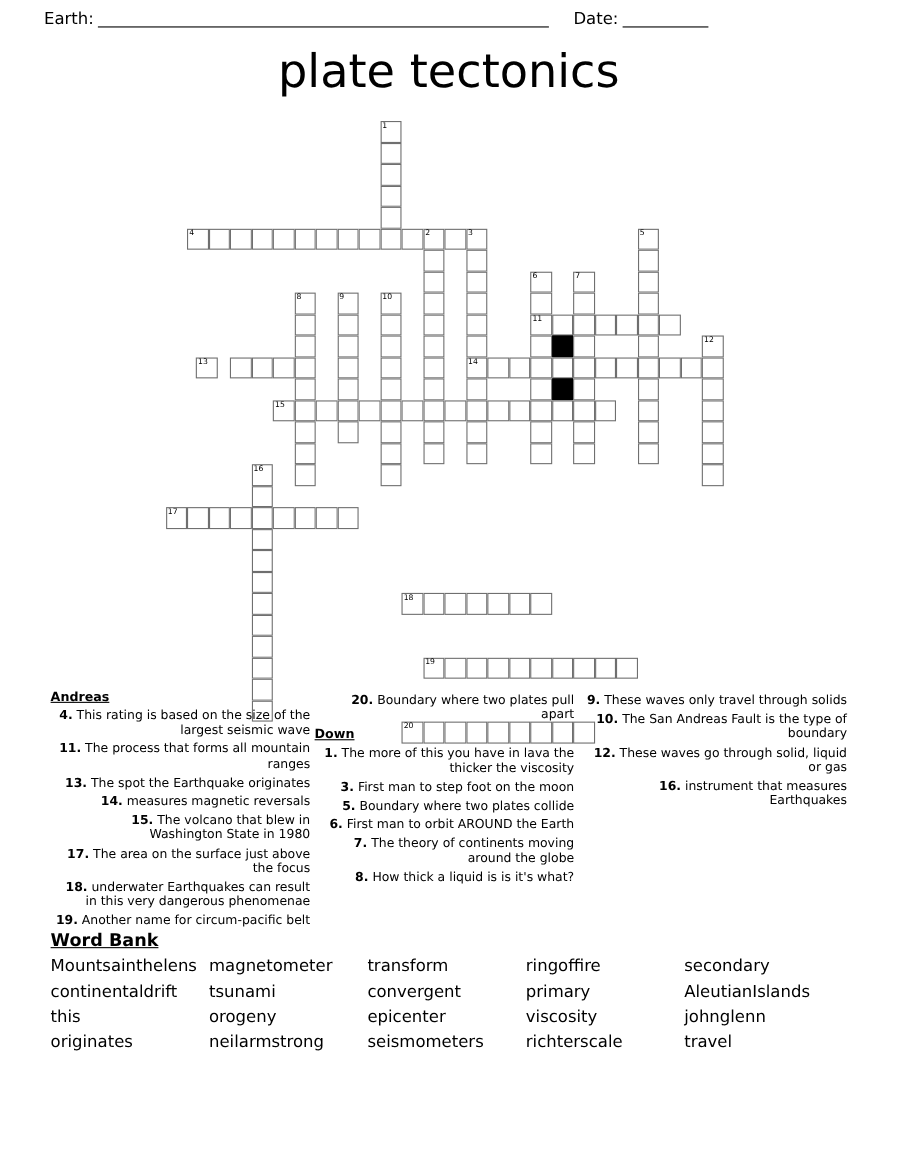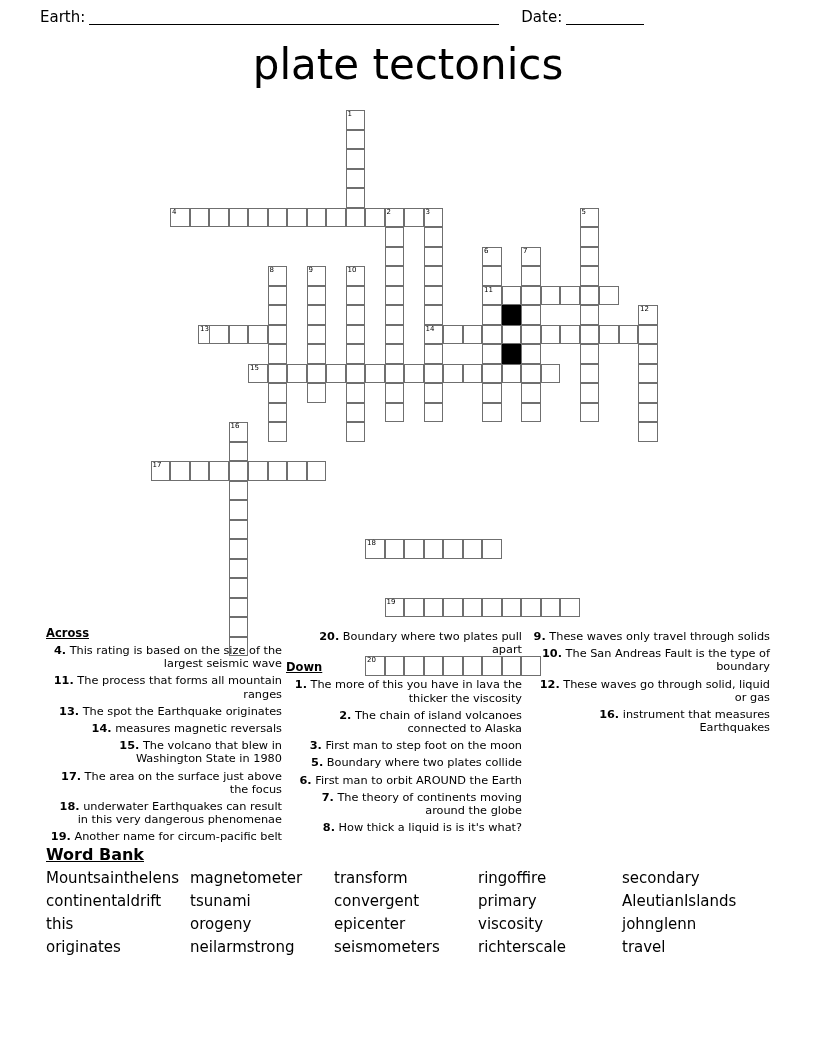--- a/index.html
+++ b/index.html
@@ -226,21 +226,21 @@
     <div class="cell" style="left: 345.5px; top: 305px;"></div>
     <div class="cell" style="left: 384.5px; top: 305px;"></div>
     <div class="cell" style="left: 423.5px; top: 305px;"></div>
     <div class="cell" style="left: 482px; top: 305px;"></div>
     <div class="cell black" style="left: 501.5px; top: 305px;"></div>
     <div class="cell" style="left: 521px; top: 305px;"></div>
     <div class="cell" style="left: 579.5px; top: 305px;"></div>
     <div class="cell" style="left: 638px; top: 305px;">
       <span class="num">12</span>
     </div>
-    <div class="cell" style="left: 198px; top: 324.5px;">
+    <div class="cell" style="left: 178px; top: 324.5px;">
       <span class="num">13</span>
     </div>
     <div class="cell" style="left: 209px; top: 324.5px;"></div>
     <div class="cell" style="left: 228.5px; top: 324.5px;"></div>
     <div class="cell" style="left: 248px; top: 324.5px;"></div>
     <div class="cell" style="left: 267.5px; top: 324.5px;"></div>
     <div class="cell" style="left: 306.5px; top: 324.5px;"></div>
     <div class="cell" style="left: 345.5px; top: 324.5px;"></div>
     <div class="cell" style="left: 384.5px; top: 324.5px;"></div>
     <div class="cell" style="left: 423.5px; top: 324.5px;">
@@ -360,35 +360,34 @@
     <div class="cell" style="left: 423.5px; top: 656px;"></div>
     <div class="cell" style="left: 443px; top: 656px;"></div>
     <div class="cell" style="left: 462.5px; top: 656px;"></div>
     <div class="cell" style="left: 482px; top: 656px;"></div>
     <div class="cell" style="left: 501.5px; top: 656px;"></div>
     <div class="cell" style="left: 521px; top: 656px;"></div>
   </div>
 
 <div class="clues">
   <div class="clue-col col-1" id="clue-col-1">
-      <span class="clue-head">Across</span>
+      <span class="clue-head">Andreas</span>
       <span class="clue"><b>4.</b><span> This rating is based on the size of the largest seismic wave</span></span>
       <span class="clue"><b>11.</b><span> The process that forms all mountain ranges</span></span>
       <span class="clue"><b>13.</b><span> The spot the Earthquake originates</span></span>
       <span class="clue"><b>14.</b><span> measures magnetic reversals</span></span>
       <span class="clue"><b>15.</b><span> The volcano that blew in Washington State in 1980</span></span>
       <span class="clue"><b>17.</b><span> The area on the surface just above the focus</span></span>
       <span class="clue"><b>18.</b><span> underwater Earthquakes can result in this very dangerous phenomenae</span></span>
       <span class="clue"><b>19.</b><span> Another name for circum-pacific belt</span></span>
     </div>
   <div class="clue-col col-2" id="clue-col-2">
       <span class="clue"><b>20.</b><span> Boundary where two plates pull apart</span></span>
       <span class="clue-head">Down</span>
       <span class="clue"><b>1.</b><span> The more of this you have in lava the thicker the viscosity</span></span>
-      <span class="clue"><b>2.</b><span> The chain of island volcanoes connected to Alaska</span></span>
       <span class="clue"><b>3.</b><span> First man to step foot on the moon</span></span>
       <span class="clue"><b>5.</b><span> Boundary where two plates collide</span></span>
       <span class="clue"><b>6.</b><span> First man to orbit AROUND the Earth</span></span>
       <span class="clue"><b>7.</b><span> The theory of continents moving around the globe</span></span>
       <span class="clue"><b>8.</b><span> How thick a liquid is is it's what?</span></span>
     </div>
   <div class="clue-col col-3" id="clue-col-3">
       <span class="clue"><b>9.</b><span> These waves only travel through solids</span></span>
       <span class="clue"><b>10.</b><span> The San Andreas Fault is the type of boundary</span></span>
       <span class="clue"><b>12.</b><span> These waves go through solid, liquid or gas</span></span>

